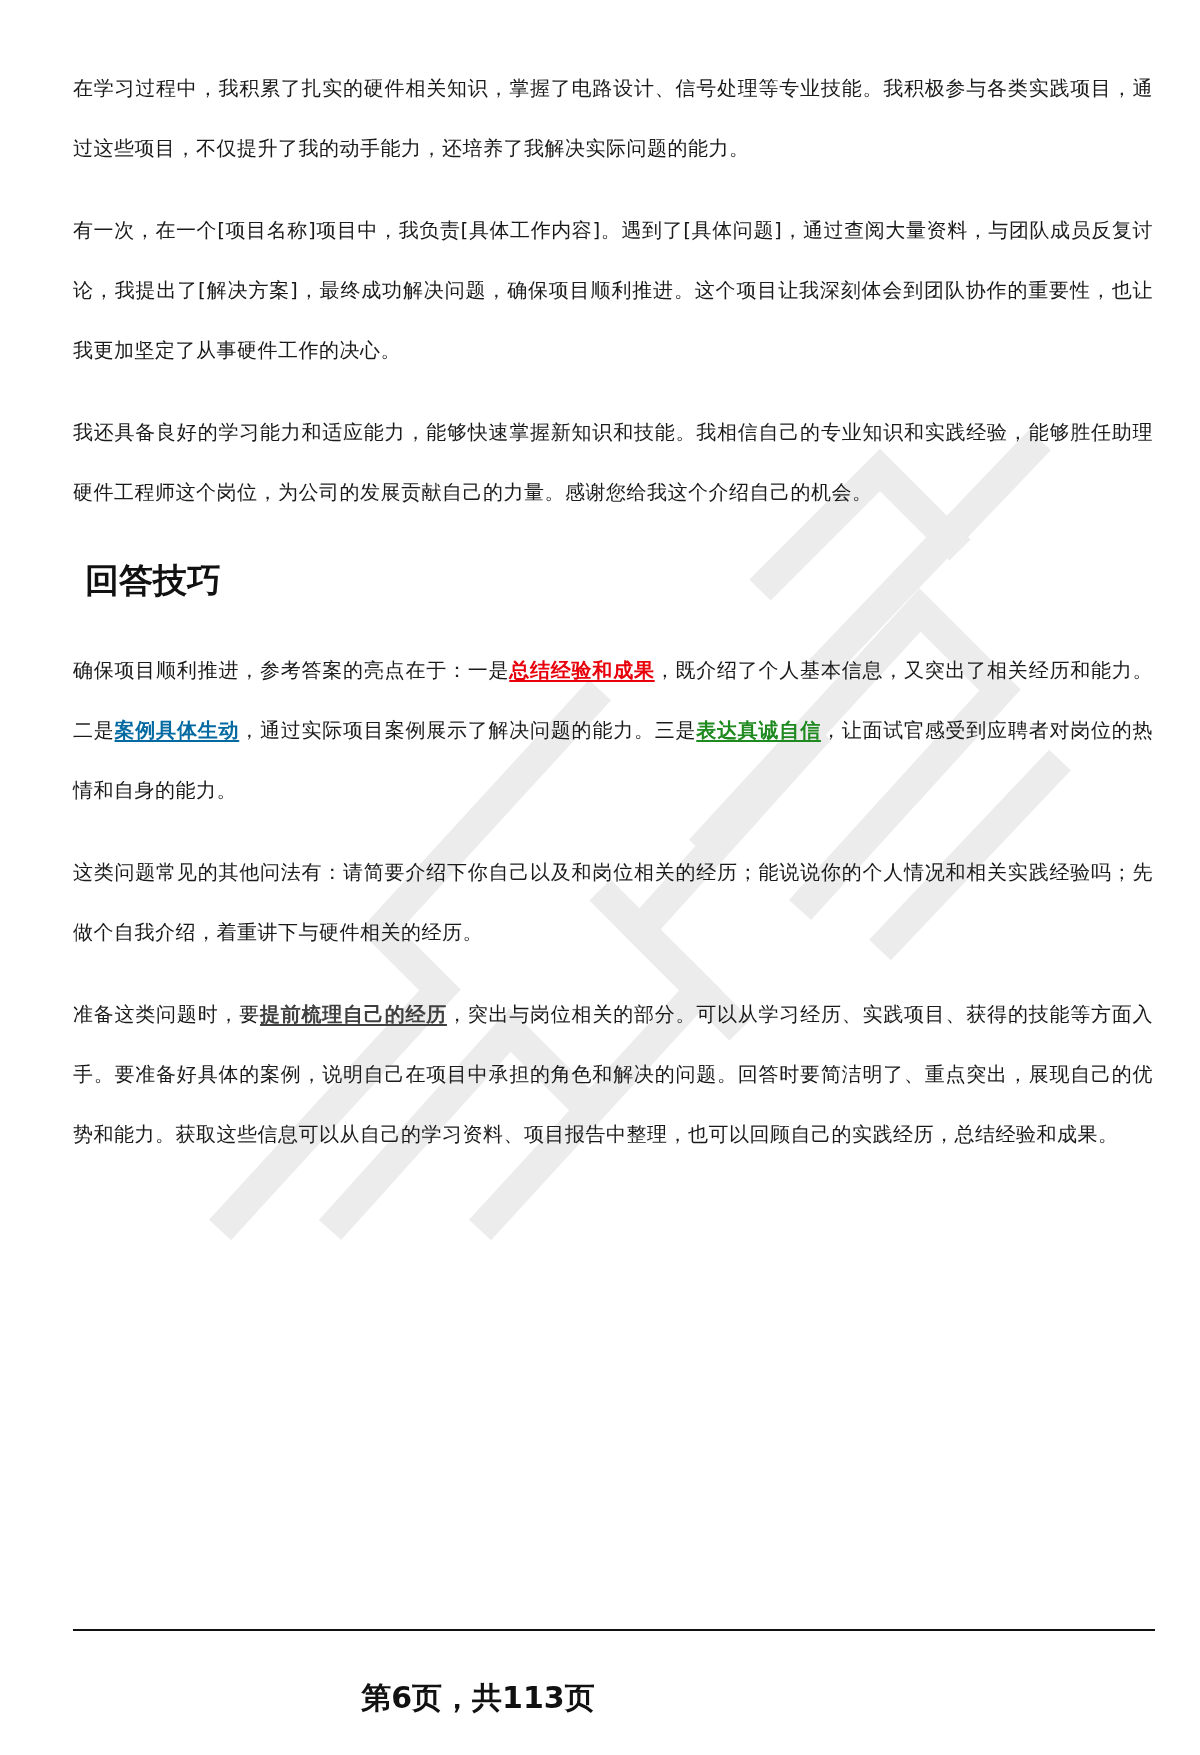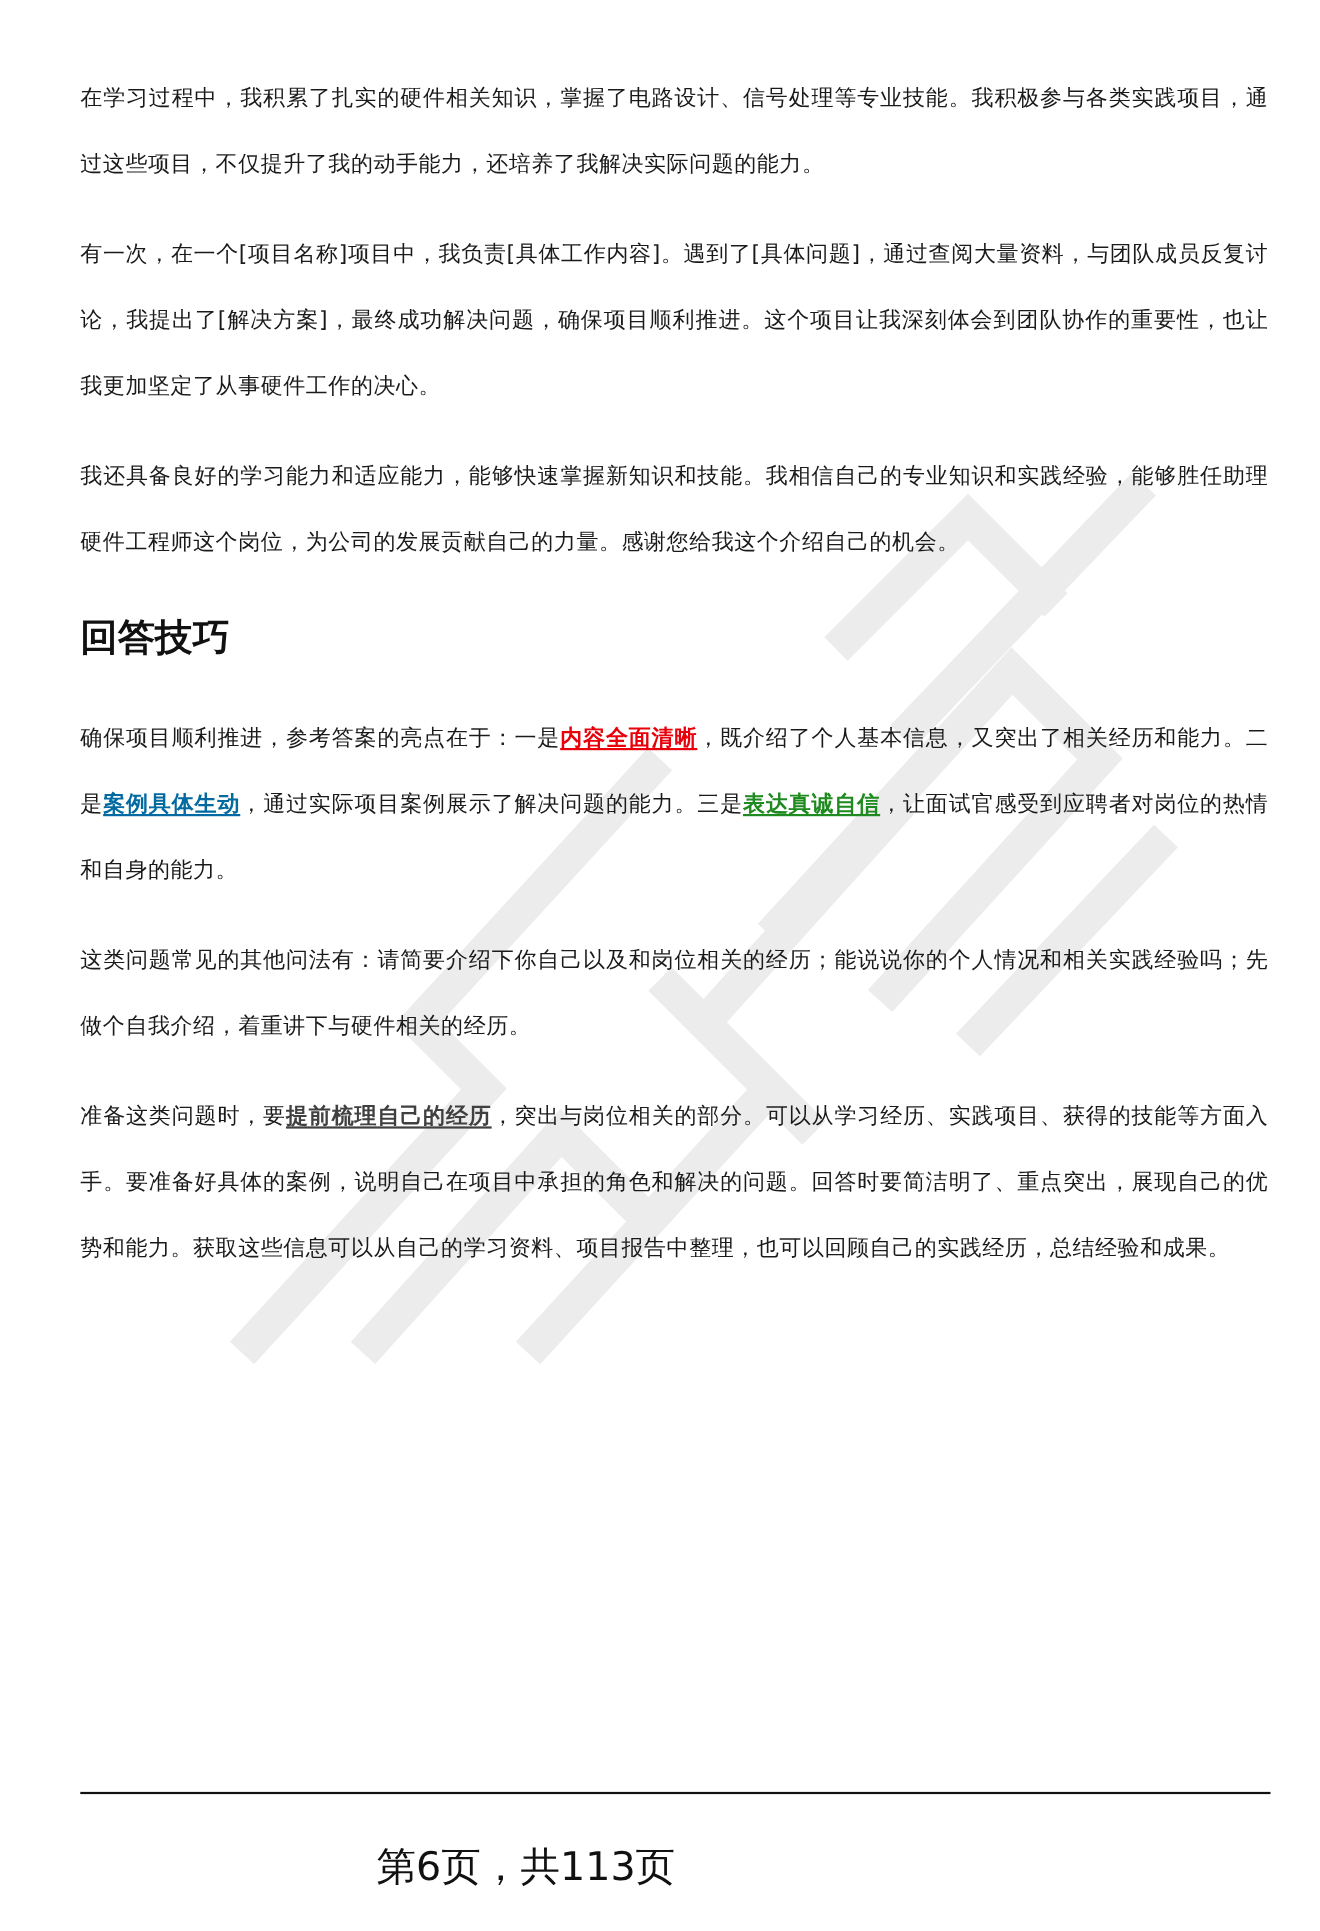--- a/index.html
+++ b/index.html
@@ -35,21 +35,21 @@
       font-size: 20px;
       line-height: 60px;
       margin: 0 0 22px 0;
       letter-spacing: 0.5px;
       text-align: justify;
     }
     .heading {
       font-size: 34px;
       font-weight: bold;
       line-height: 60px;
-      margin: 28px 0 30px 0;
+      margin: 28px 0 30px 12px;
       color: #111;
     }
     .hl {
       font-weight: bold;
       text-decoration: underline;
       text-decoration-thickness: 2px;
       text-underline-offset: 3px;
     }
     .divider {
       position: absolute;
@@ -59,24 +59,25 @@
       height: 0;
       border-top: 2px solid #111;
       z-index: 1;
     }
     .footer {
       position: absolute;
       left: 0;
       top: 1676px;
       width: 956px;
       text-align: center;
-      font-size: 36px;
+      font-size: 30px;
       line-height: 44px;
       color: #111;
       z-index: 1;
+      font-weight: bold;
     }
   </style>
 </head>
 <body>
 
 <svg class="watermark" viewBox="0 0 900 820">
   <g fill="none" stroke="#ececec" stroke-width="30" stroke-linejoin="miter">
     <path d="M40 800 L260 560 L200 500 L420 260"></path>
     <path d="M150 800 L330 600 L420 690"></path>
     <path d="M300 800 L520 560 L460 500 L640 300"></path>
@@ -89,20 +90,20 @@
 </svg>
 
 <main class="page">
   <div id="before-heading">
       <p class="para"><span>在学习过程中，我积累了扎实的硬件相关知识，掌握了电路设计、信号处理等专业技能。我积极参与各类实践项目，通过这些项目，不仅提升了我的动手能力，还培养了我解决实际问题的能力。</span></p>
       <p class="para"><span>有一次，在一个[项目名称]项目中，我负责[具体工作内容]。遇到了[具体问题]，通过查阅大量资料，与团队成员反复讨论，我提出了[解决方案]，最终成功解决问题，确保项目顺利推进。这个项目让我深刻体会到团队协作的重要性，也让我更加坚定了从事硬件工作的决心。</span></p>
       <p class="para"><span>我还具备良好的学习能力和适应能力，能够快速掌握新知识和技能。我相信自己的专业知识和实践经验，能够胜任助理硬件工程师这个岗位，为公司的发展贡献自己的力量。感谢您给我这个介绍自己的机会。</span></p>
     </div>
   <h2 class="heading">回答技巧</h2>
   <div id="after-heading">
-      <p class="para"><span>确保项目顺利推进，参考答案的亮点在于：一是</span><span class="hl" style="color: rgb(232, 0, 11);">内容全面清晰</span><span>，既介绍了个人基本信息，又突出了相关经历和能力。二是</span><span class="hl" style="color: #0369a1;">案例具体生动</span><span>，通过实际项目案例展示了解决问题的能力。三是</span><span class="hl" style="color: rgb(31, 138, 31);">表达真诚自信</span><span>，让面试官感受到应聘者对岗位的热情和自身的能力。</span></p>
+      <p class="para"><span>确保项目顺利推进，参考答案的亮点在于：一是</span><span class="hl" style="color: rgb(232, 0, 11);">总结经验和成果</span><span>，既介绍了个人基本信息，又突出了相关经历和能力。二是</span><span class="hl" style="color: #0369a1;">案例具体生动</span><span>，通过实际项目案例展示了解决问题的能力。三是</span><span class="hl" style="color: rgb(31, 138, 31);">表达真诚自信</span><span>，让面试官感受到应聘者对岗位的热情和自身的能力。</span></p>
       <p class="para"><span>这类问题常见的其他问法有：请简要介绍下你自己以及和岗位相关的经历；能说说你的个人情况和相关实践经验吗；先做个自我介绍，着重讲下与硬件相关的经历。</span></p>
       <p class="para"><span>准备这类问题时，要</span><span class="hl" style="color: #404040;">提前梳理自己的经历</span><span>，突出与岗位相关的部分。可以从学习经历、实践项目、获得的技能等方面入手。要准备好具体的案例，说明自己在项目中承担的角色和解决的问题。回答时要简洁明了、重点突出，展现自己的优势和能力。获取这些信息可以从自己的学习资料、项目报告中整理，也可以回顾自己的实践经历，总结经验和成果。</span></p>
     </div>
 </main>
 
 <div class="divider"></div>
 <div class="footer">第6页，共113页</div>
 
 </body></html>

